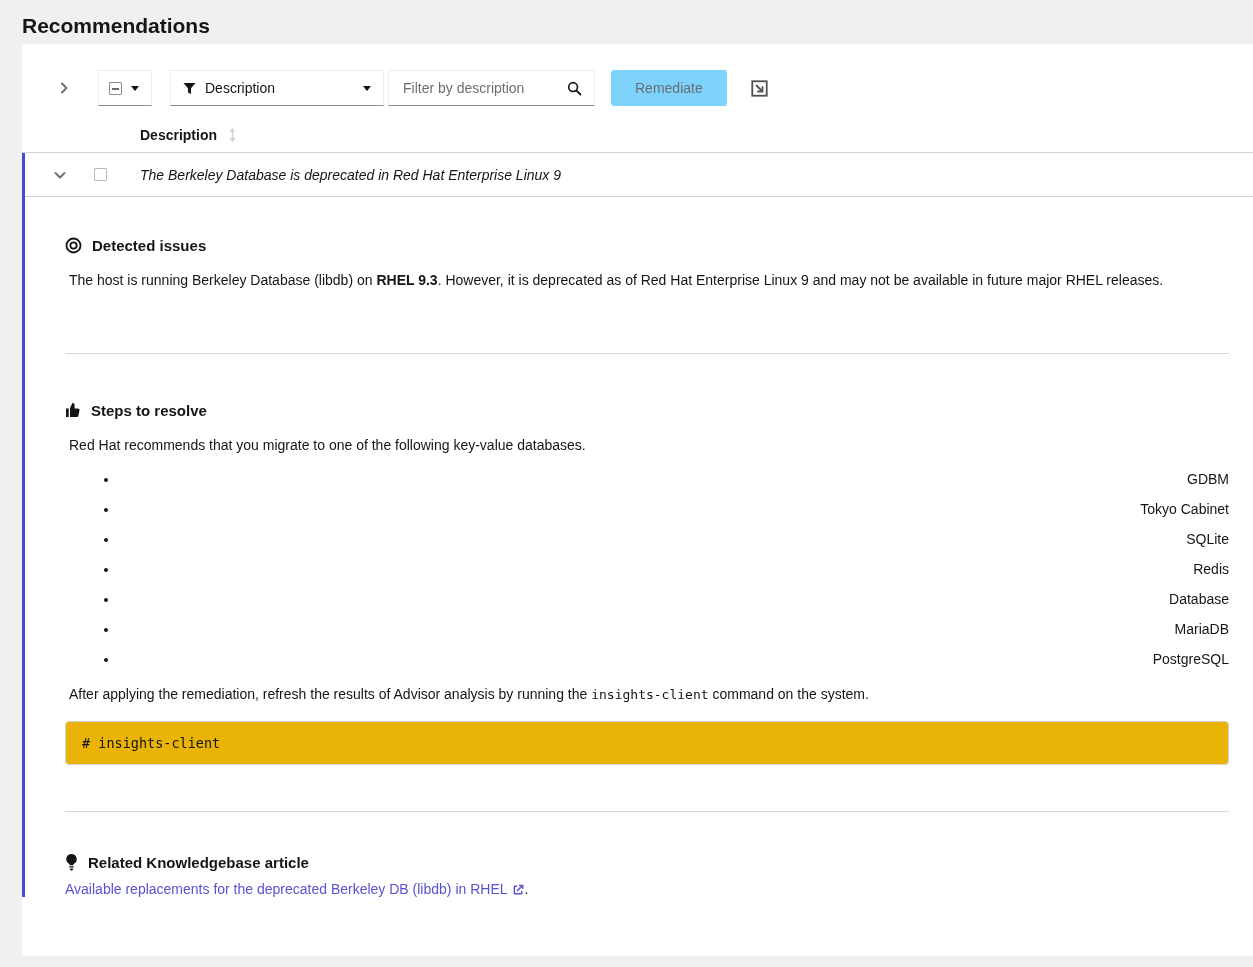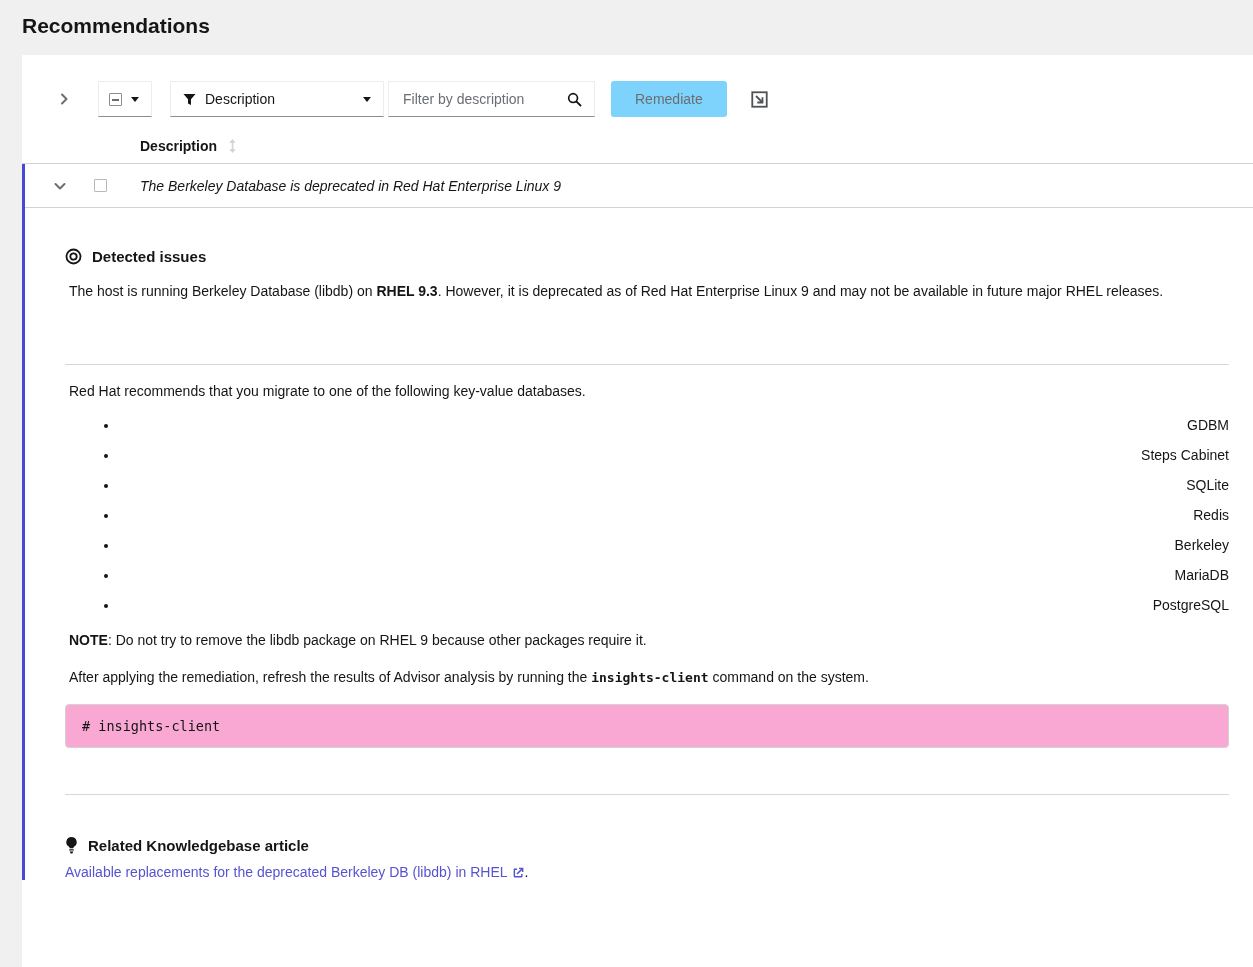--- a/index.html
+++ b/index.html
@@ -3,21 +3,21 @@
 <meta charset="utf-8">
 <style>
   * { box-sizing: border-box; }
   html,body { margin:0; padding:0; }
   body {
     width:1253px; height:967px; overflow:hidden;
     background:#f0f0f0;
     font-family:"Liberation Sans", sans-serif;
     color:#151515;
   }
-  .title-wrap { height:55px; padding:13px 22px 0 22px; }
+  .title-wrap { height:44px; padding:13px 22px 0 22px; }
   .page-title { font-size:21px; font-weight:700; line-height:26px; }
 
   .card { margin-left:22px; width:1231px; height:912px; background:#fff; }
 
   
   .toolbar { display:flex; align-items:center; padding:26px 16px 12px 36px; }
   .expand-toggle { background:none; border:none; padding:0; margin-right:28px; cursor:pointer; display:flex; align-items:center; }
   .ctl { background:#fff; border:1px solid #ededed; border-bottom:1px solid #8a8d90; height:36px; display:flex; align-items:center; }
   .bulk-select { width:54px; padding:0 10px; gap:9px; margin-right:18px; cursor:pointer; }
   .mini-checkbox { width:13px; height:13px; border:1px solid #8a8d90; border-radius:1px; background:#fff; position:relative; }
@@ -43,22 +43,22 @@
   
   .expanded { padding:40px 24px 0 40px; }
   .section-heading { display:flex; gap:10px; font-size:15px; font-weight:700; margin:0; }
   .expanded p { font-size:14px; line-height:21px; margin:16px 0 0 4px; }
   .expanded ul { margin:14px 0 0 0; padding-left:54px;text-align:right; }
   .expanded li { font-size:14px; line-height:18px; margin-bottom:12px; }
   .divider { border:none; border-top:1px solid #d7d7d7; margin:62px 0 0 0; }
   .divider.second { margin-top:46px; }
   .mt-heading { margin-top:48px; }
   .mt-heading-sm { margin-top:42px; }
-  code.inline-code { font-family:"DejaVu Sans Mono","Liberation Mono",monospace; font-weight:700; font-size:13px; }
-  .code-block { margin:16px 0 0 0; background:#f9a8d4; border:1px solid #d2d2d2; border-radius:4px; padding:13px 16px; font-family:"DejaVu Sans Mono","Liberation Mono",monospace; font-size:13.5px; line-height:16px; color:#151515; }
+  code.inline-code { font-family:"DejaVu Sans Mono","Liberation Mono",monospace; font-weight:400; font-size:13px; }
+  .code-block { margin:16px 0 0 0; background:#eab308; border:1px solid #d2d2d2; border-radius:4px; padding:13px 16px; font-family:"DejaVu Sans Mono","Liberation Mono",monospace; font-size:13.5px; line-height:16px; color:#151515; }
   .kb-line { margin-top:10px; font-size:14px; }
   .kb-link { color:#5752d1; text-decoration:none; cursor:pointer; }
   .ext-icon { vertical-align:-2px; margin-left:4px; }
   .kb-period { color:#151515; }
 
   .icon { display:inline-flex; }
 </style>
 </head>
 <body>
 
@@ -154,33 +154,40 @@
               <circle cx="8" cy="8" r="6.6" fill="none" stroke="#151515" stroke-width="1.7"></circle>
               <circle cx="8" cy="8" r="3" fill="none" stroke="#151515" stroke-width="1.7"></circle>
             </svg>
         </span>
         <span>Detected issues</span>
       </h3>
       <p><span>The host is running Berkeley Database (libdb) on </span><strong>RHEL 9.3</strong><span>. However, it is deprecated as of Red Hat Enterprise Linux 9 and may not be available in future major RHEL releases.</span></p>
 
       <hr class="divider">
 
+      <h3 class="section-heading mt-heading">
+        <span class="icon">
+          <svg width="16" height="16" viewBox="0 0 16 16">
+              <path d="M1 6.6h2.7V15H1zM5 15h6.8c.75 0 1.4-.53 1.55-1.27l1.15-5.4A1.58 1.58 0 0 0 12.95 6.4H9.6V2.9C9.6 1.85 8.75 1 7.7 1l-.4.03L5 6.3z" fill="#151515"></path>
+            </svg>
+        </span>
+        <span>Steps to resolve</span>
+      </h3>
       <p>Red Hat recommends that you migrate to one of the following key-value databases.</p>
 
       <ul>
         <li>GDBM</li>
-        <li>Steps Cabinet</li>
+        <li>Tokyo Cabinet</li>
         <li>SQLite</li>
         <li>Redis</li>
-        <li>Berkeley</li>
+        <li>Database</li>
         <li>MariaDB</li>
         <li>PostgreSQL</li>
       </ul>
 
-      <p><strong>NOTE</strong><span>: Do not try to remove the libdb package on RHEL 9 because other packages require it.</span></p>
 
       <p><span>After applying the remediation, refresh the results of Advisor analysis by running the </span><code class="inline-code">insights-client</code><span> command on the system.</span></p>
 
       <pre class="code-block"># insights-client</pre>
 
       <hr class="divider second">
 
       <h3 class="section-heading mt-heading-sm">
         <span class="icon">
           <svg width="13" height="17" viewBox="0 0 12 16">

